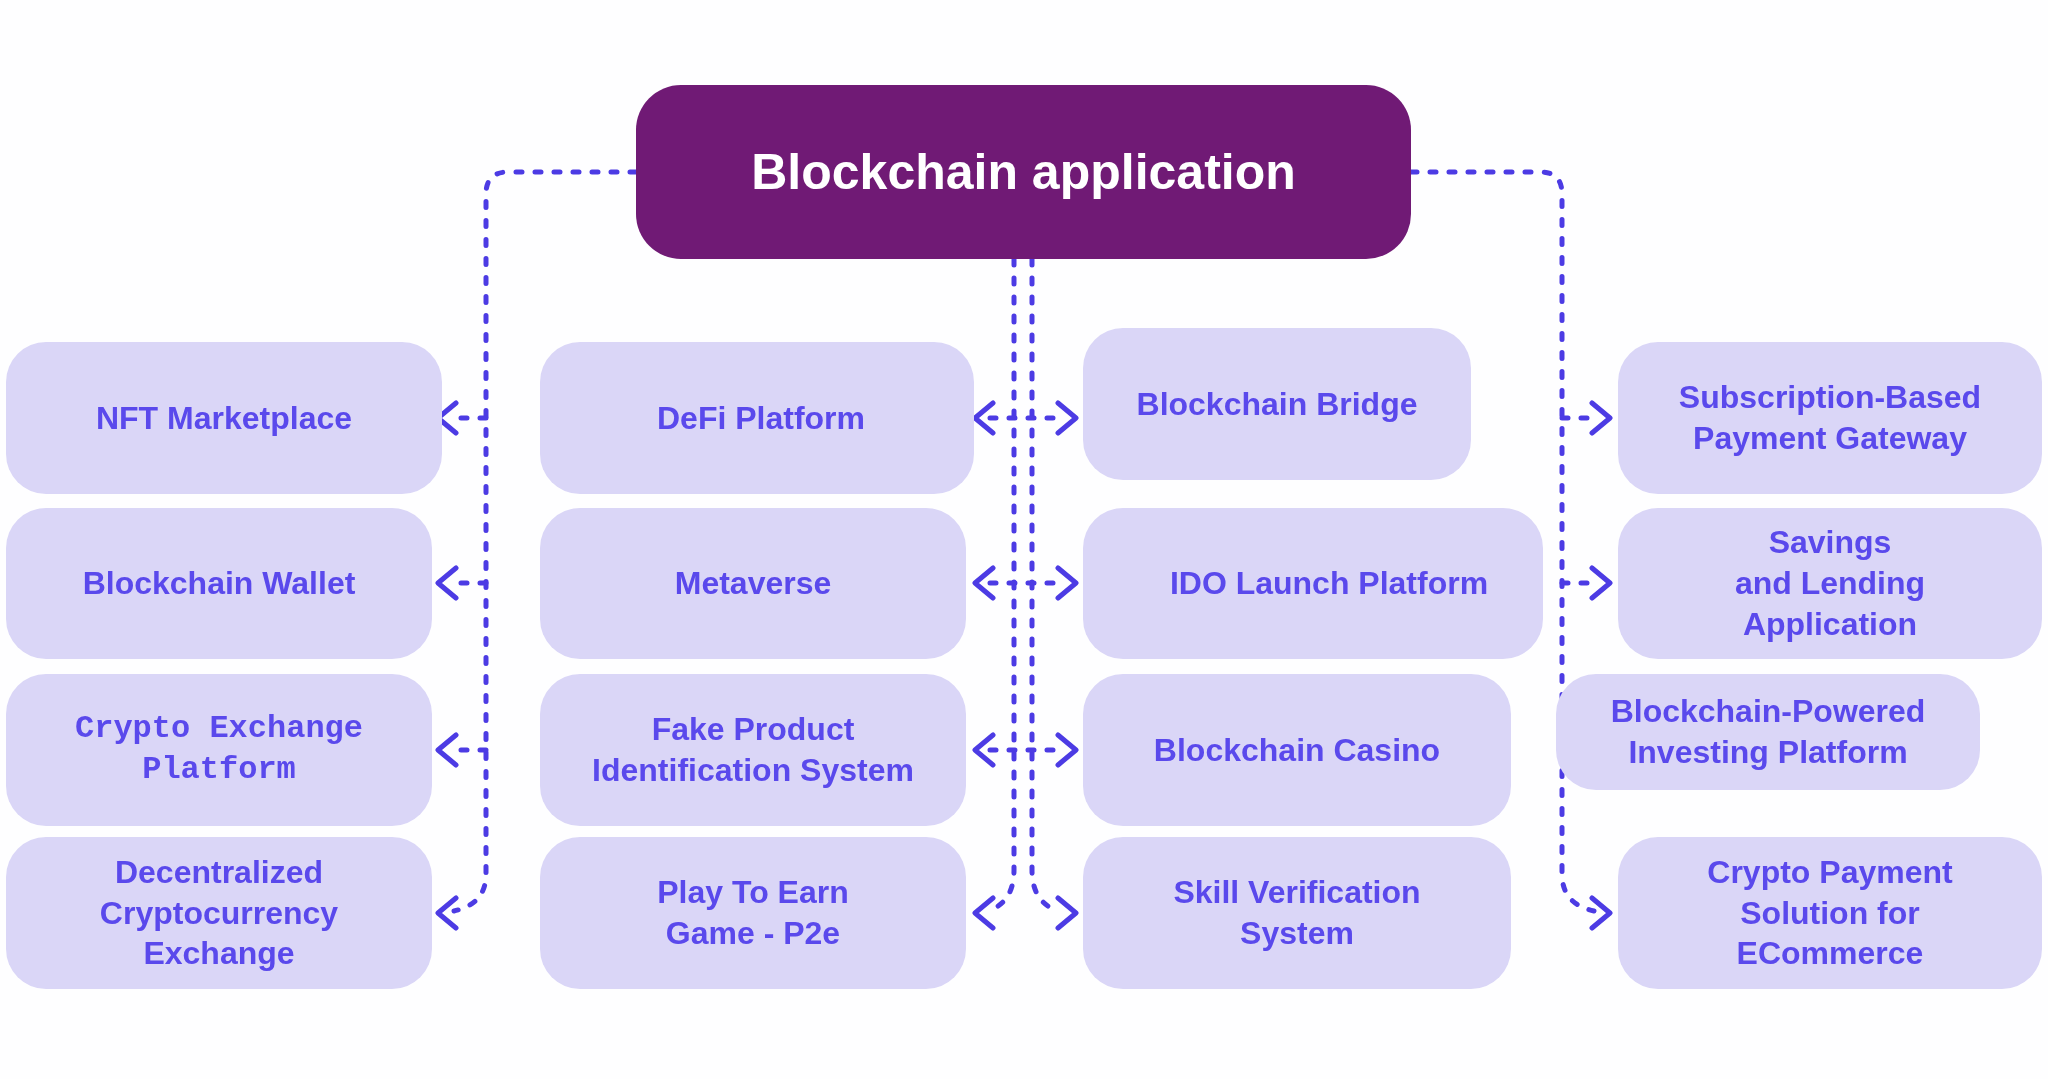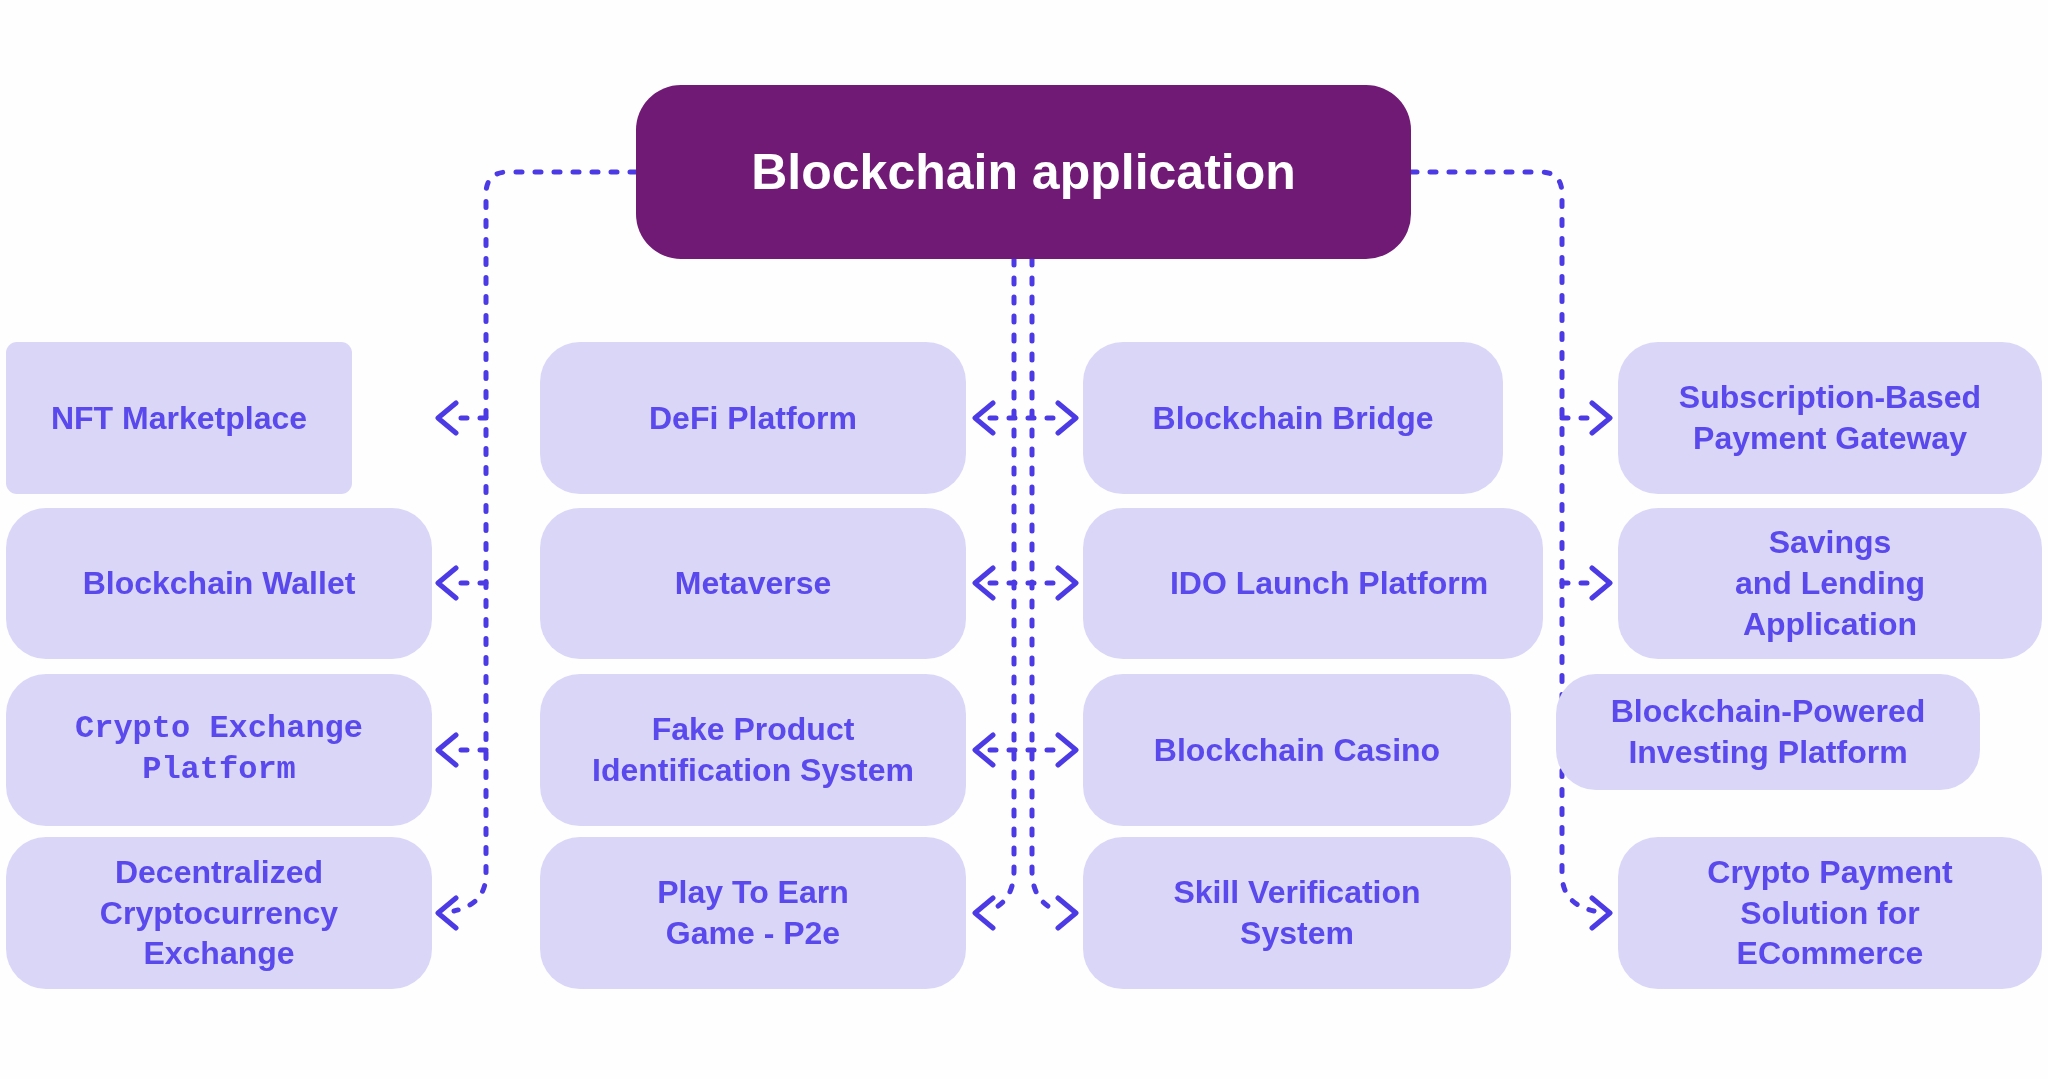--- a/index.html
+++ b/index.html
@@ -95,52 +95,52 @@
                M 1592 568 L 1610 583 L 1592 598
                M 1592 735 L 1610 750 L 1592 765
                M 1592 898 L 1610 913 L 1592 928"></path>
     </g>
   </svg>
 
   <div class="root">
     <span>Blockchain application</span>
   </div>
 
-  <div class="node" style="left:6px;top:342px;width:346px;height:152px;border-radius:11px;">
+  <div class="node" style="left:6px;top:342px;width:436px;height:152px;">
     <span>NFT Marketplace</span>
   </div>
   <div class="node" style="left:6px;top:508px;width:426px;height:151px;">
     <span>Blockchain Wallet</span>
   </div>
   <div class="node" style="left:6px;top:674px;width:426px;height:152px;font-family:Liberation Mono, monospace;">
     <span>Crypto Exchange
 Platform</span>
   </div>
   <div class="node" style="left:6px;top:837px;width:426px;height:152px;">
     <span>Decentralized
 Cryptocurrency
 Exchange</span>
   </div>
 
-  <div class="node" style="left:540px;top:342px;width:426px;height:152px;">
+  <div class="node" style="left:540px;top:342px;width:426px;height:152px;padding-left:8px;">
     <span>DeFi Platform</span>
   </div>
   <div class="node" style="left:540px;top:508px;width:426px;height:151px;">
     <span>Metaverse</span>
   </div>
   <div class="node" style="left:540px;top:674px;width:426px;height:152px;">
     <span>Fake Product
 Identification System</span>
   </div>
   <div class="node" style="left:540px;top:837px;width:426px;height:152px;">
     <span>Play To Earn
 Game - P2e</span>
   </div>
 
-  <div class="node" style="left:1083px;top:342px;width:420px;height:152px;">
+  <div class="node" style="left:1083px;top:328px;width:388px;height:152px;">
     <span>Blockchain Bridge</span>
   </div>
   <div class="node" style="left:1083px;top:508px;width:428px;height:151px;padding-left:32px;">
     <span>IDO Launch Platform</span>
   </div>
   <div class="node" style="left:1083px;top:674px;width:428px;height:152px;">
     <span>Blockchain Casino</span>
   </div>
   <div class="node" style="left:1083px;top:837px;width:428px;height:152px;">
     <span>Skill Verification

